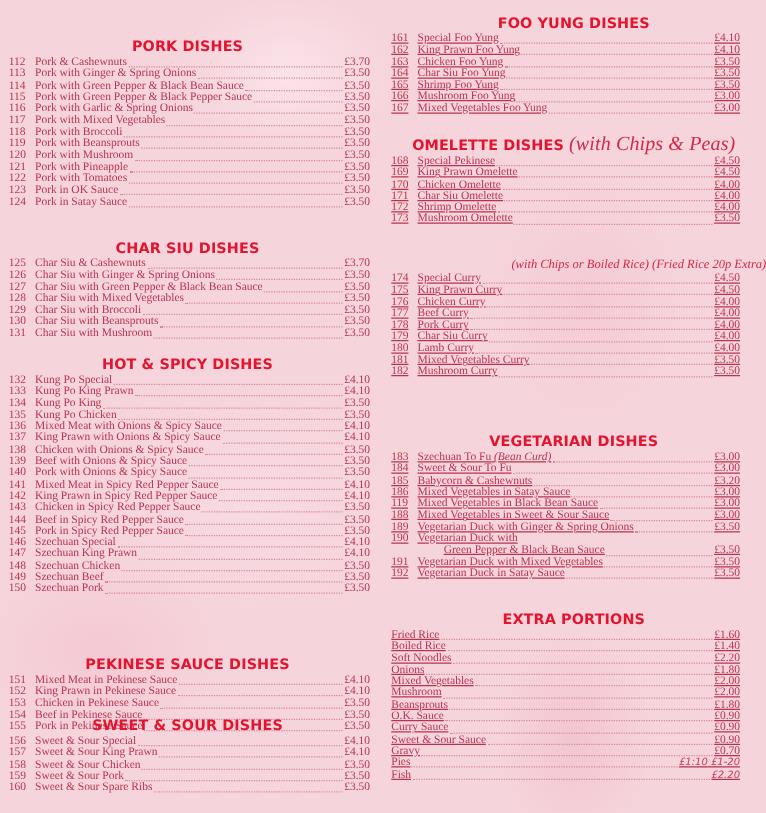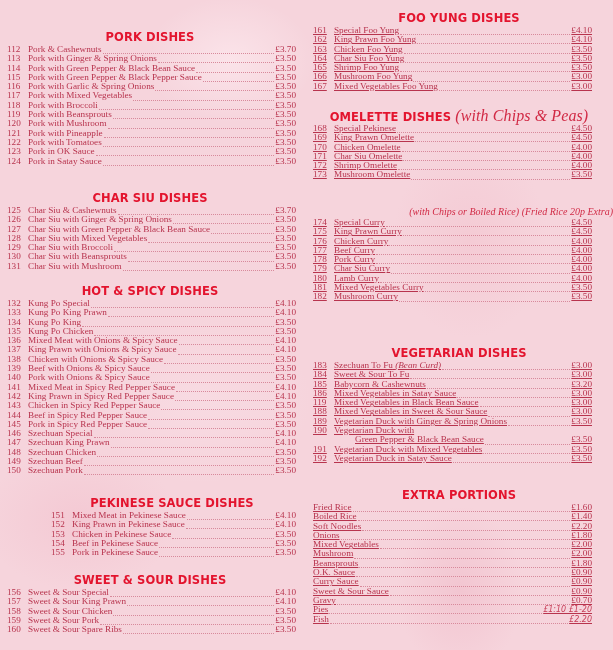--- a/index.html
+++ b/index.html
@@ -318,21 +318,21 @@
         <span class="dots"></span>
         <span class="price">£3.50</span>
       </div>
       <div class="row">
         <span class="num">150</span>
         <span class="name"><span>Szechuan Pork</span></span>
         <span class="dots"></span>
         <span class="price">£3.50</span>
       </div>
     </div>
-  <div class="section" style="top:495px;padding-left:44px;">
+  <div class="section" style="top:523px;">
       <div class="heading"><span>PEKINESE SAUCE DISHES</span></div>
       <div class="row">
         <span class="num">151</span>
         <span class="name"><span>Mixed Meat in Pekinese Sauce</span></span>
         <span class="dots"></span>
         <span class="price">£4.10</span>
       </div>
       <div class="row">
         <span class="num">152</span>
         <span class="name"><span>King Prawn in Pekinese Sauce</span></span>

